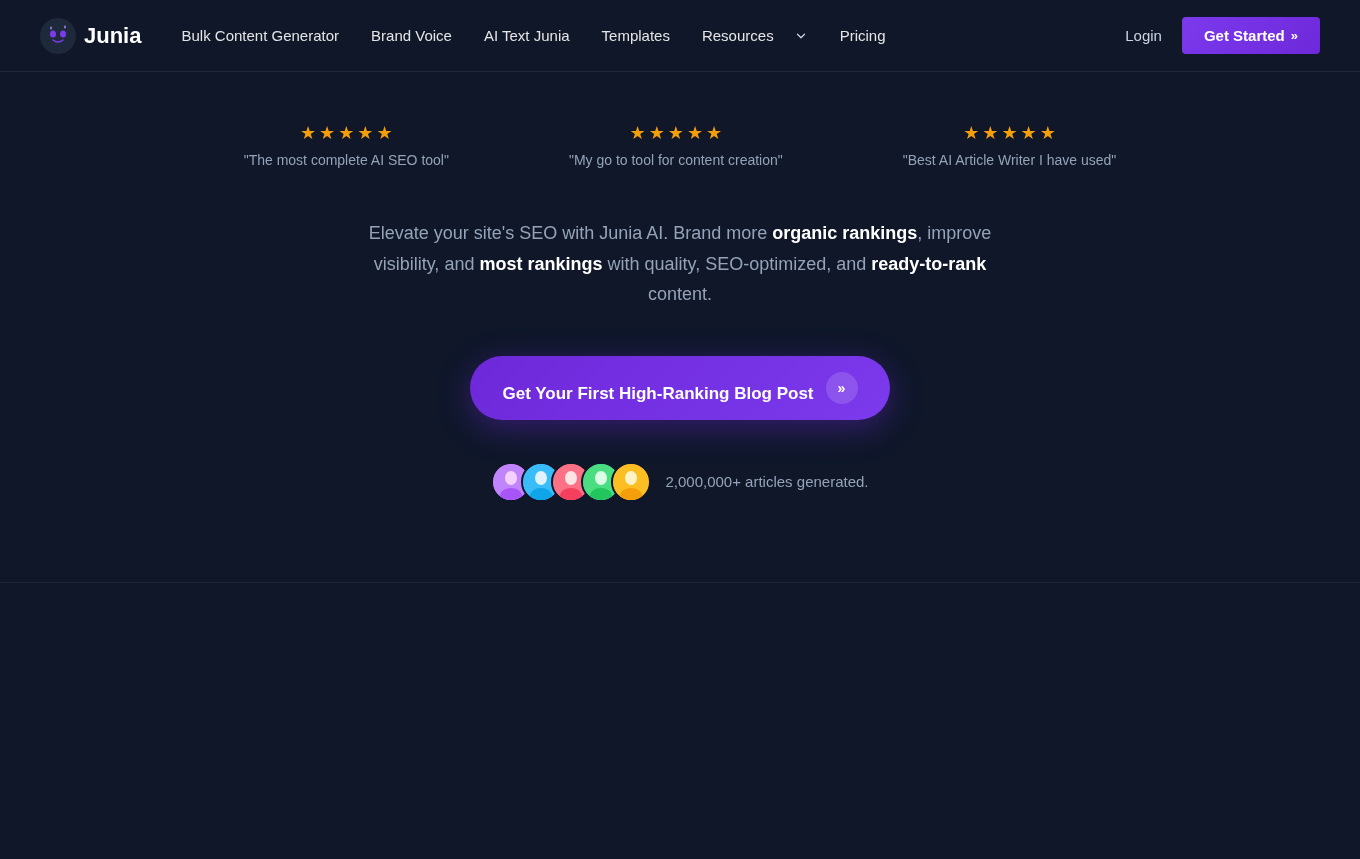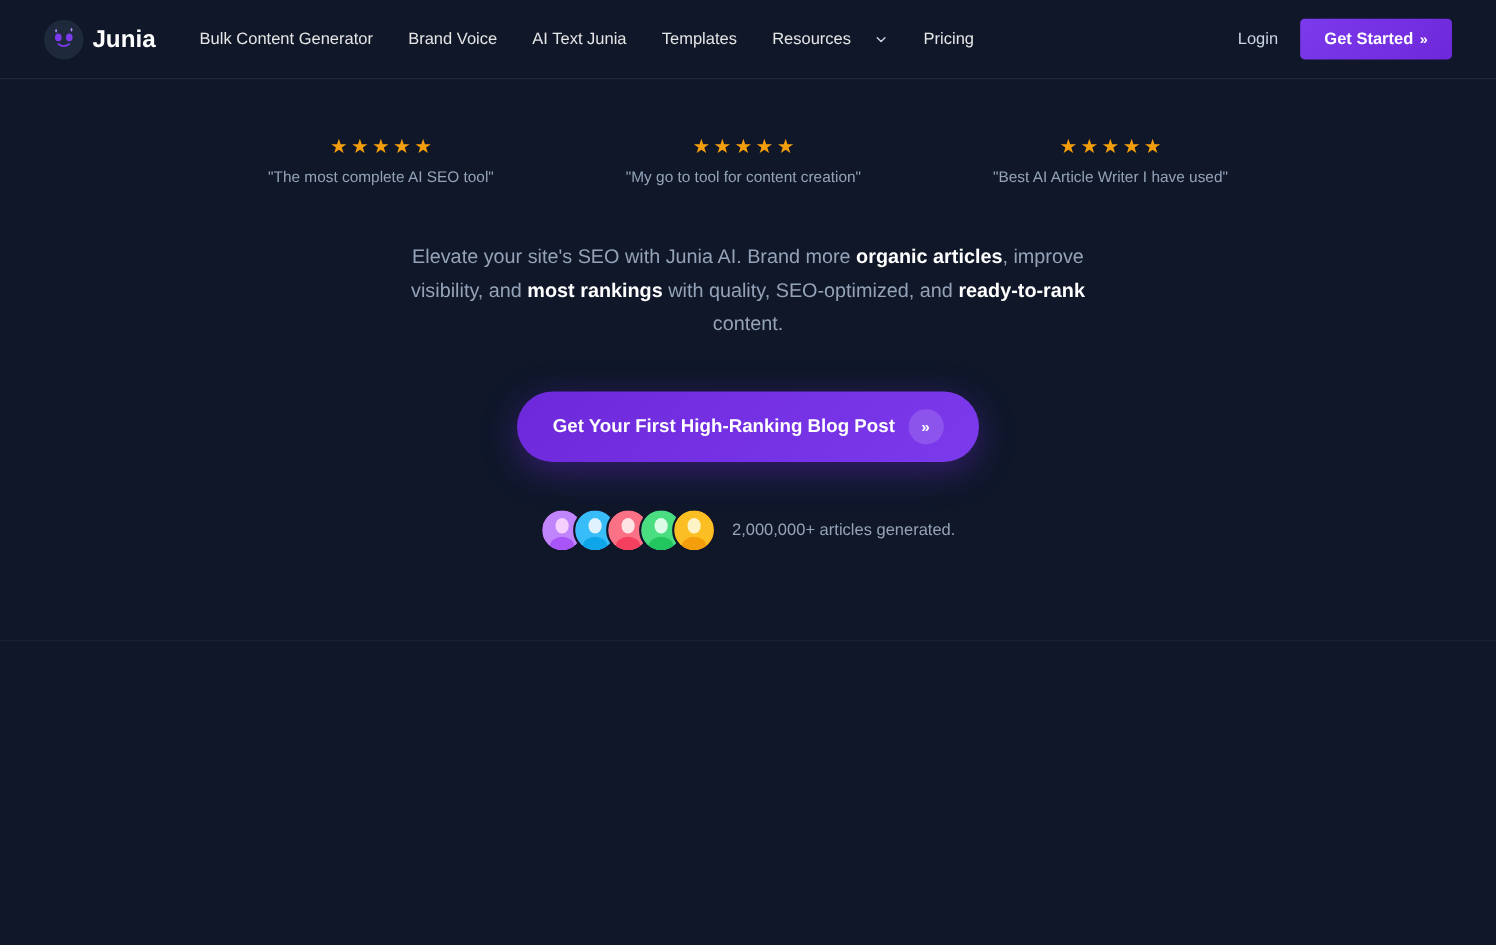--- a/index.html
+++ b/index.html
@@ -161,21 +161,21 @@
     .cta-btn {
       background: linear-gradient(135deg, #6d28d9, #7c3aed);
       color: #ffffff;
       font-size: 17px;
       font-weight: 600;
       padding: 16px 32px;
       border-radius: 50px;
       border: none;
       cursor: pointer;
       display: flex;
-      align-items: center;
+      align-items: flex-end;
       gap: 12px;
       margin-bottom: 42px;
       box-shadow: 0 8px 32px rgba(109, 40, 217, 0.4);
     }
     .cta-btn-arrow {
       background: rgba(255,255,255,0.15);
       border-radius: 50%;
       width: 32px;
       height: 32px;
       display: flex;
@@ -302,21 +302,21 @@
         <span class="star">★</span>
         <span class="star">★</span>
         <span class="star">★</span>
       </div>
       <span class="review-text">"Best AI Article Writer I have used"</span>
     </div>
   </div>
 
 
   <p class="hero-subtitle">
-    <span>Elevate your site's SEO with Junia AI. Brand more </span><strong>organic articles</strong><span>, improve visibility, and </span><strong>most rankings</strong><span> with quality, SEO-optimized, and </span><strong>ready-to-rank</strong><span> content.</span>
+    <span>Elevate your site's SEO with Junia AI. Brand more </span><strong>organic rankings</strong><span>, improve visibility, and </span><strong>most rankings</strong><span> with quality, SEO-optimized, and </span><strong>ready-to-rank</strong><span> content.</span>
   </p>
 
   <button class="cta-btn">
     <span>Get Your First High-Ranking Blog Post</span>
     <span class="cta-btn-arrow">»</span>
   </button>
 
   <div class="avatars-row">
     <div class="avatars-group">
       <div class="avatar avatar-1">

